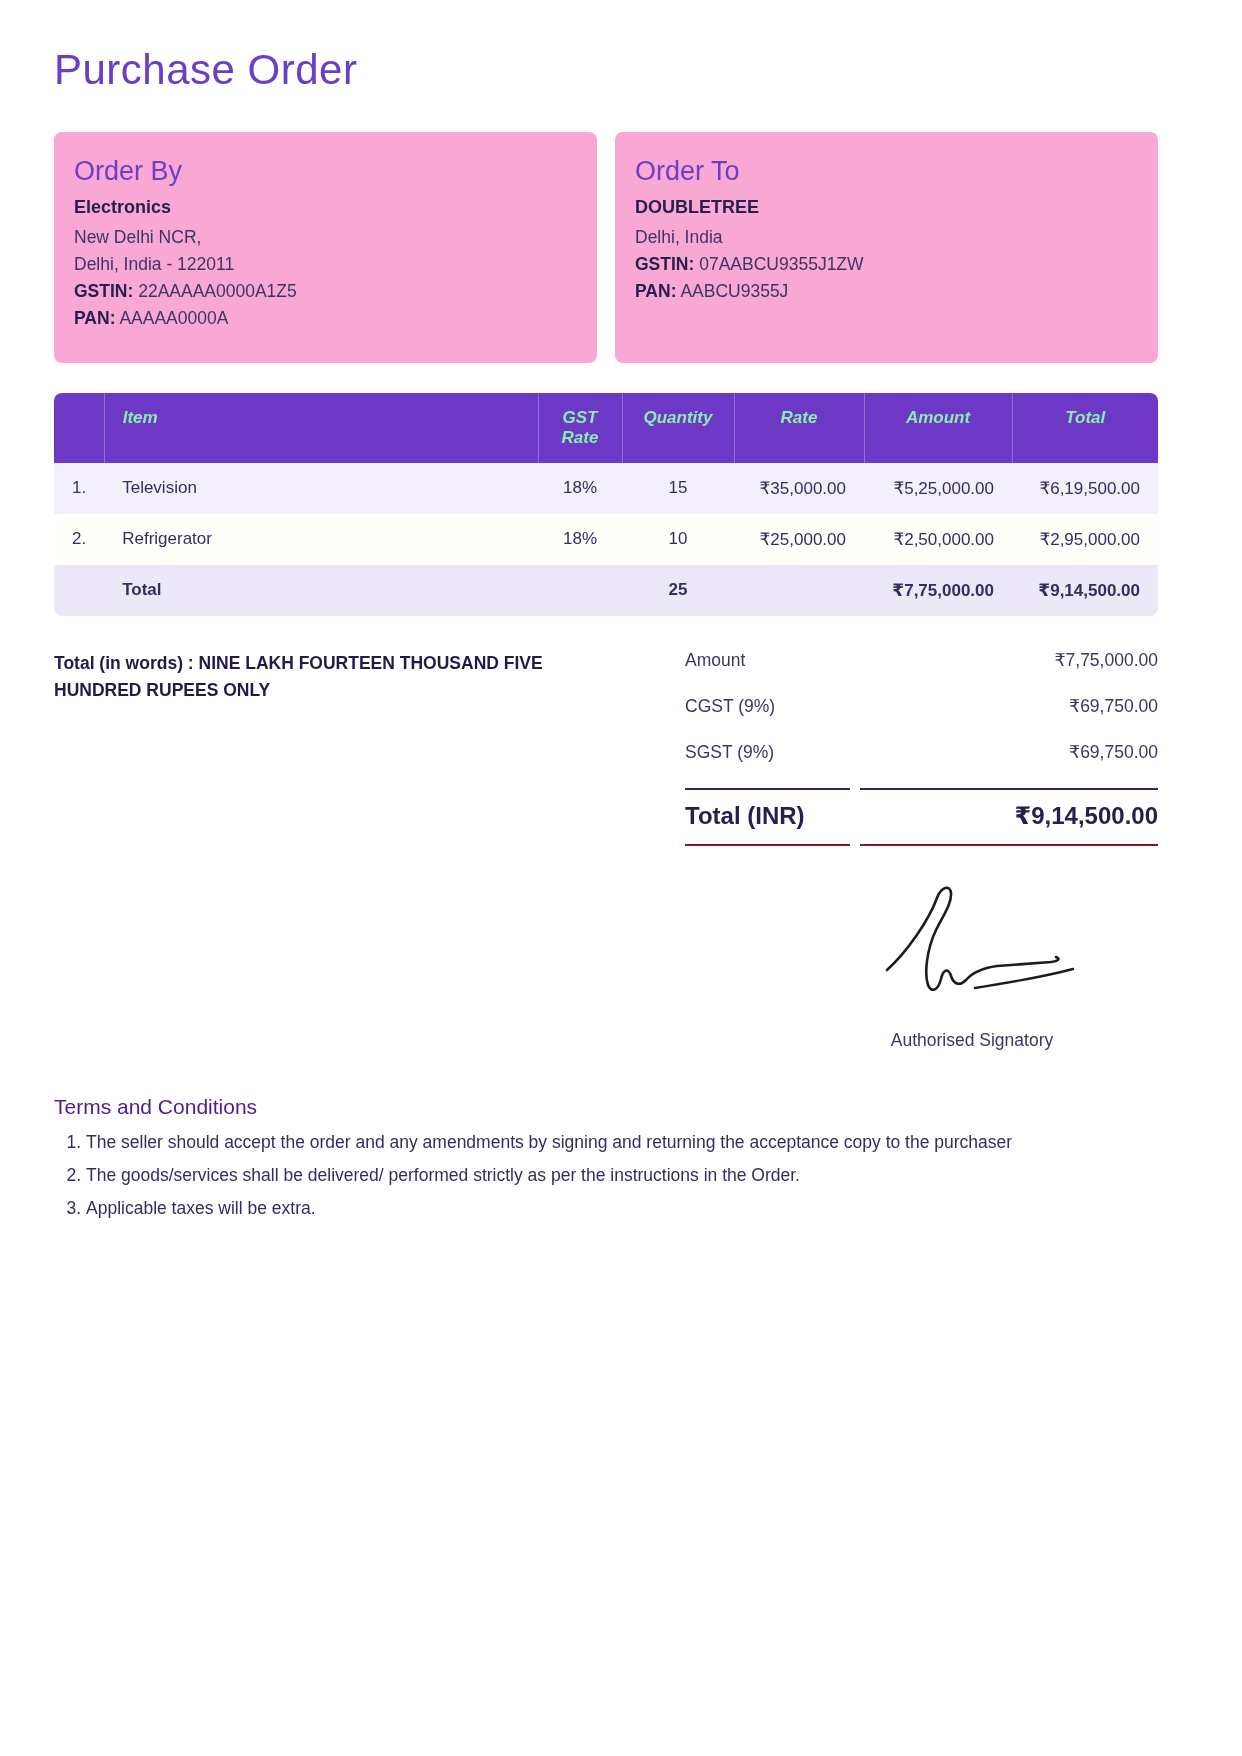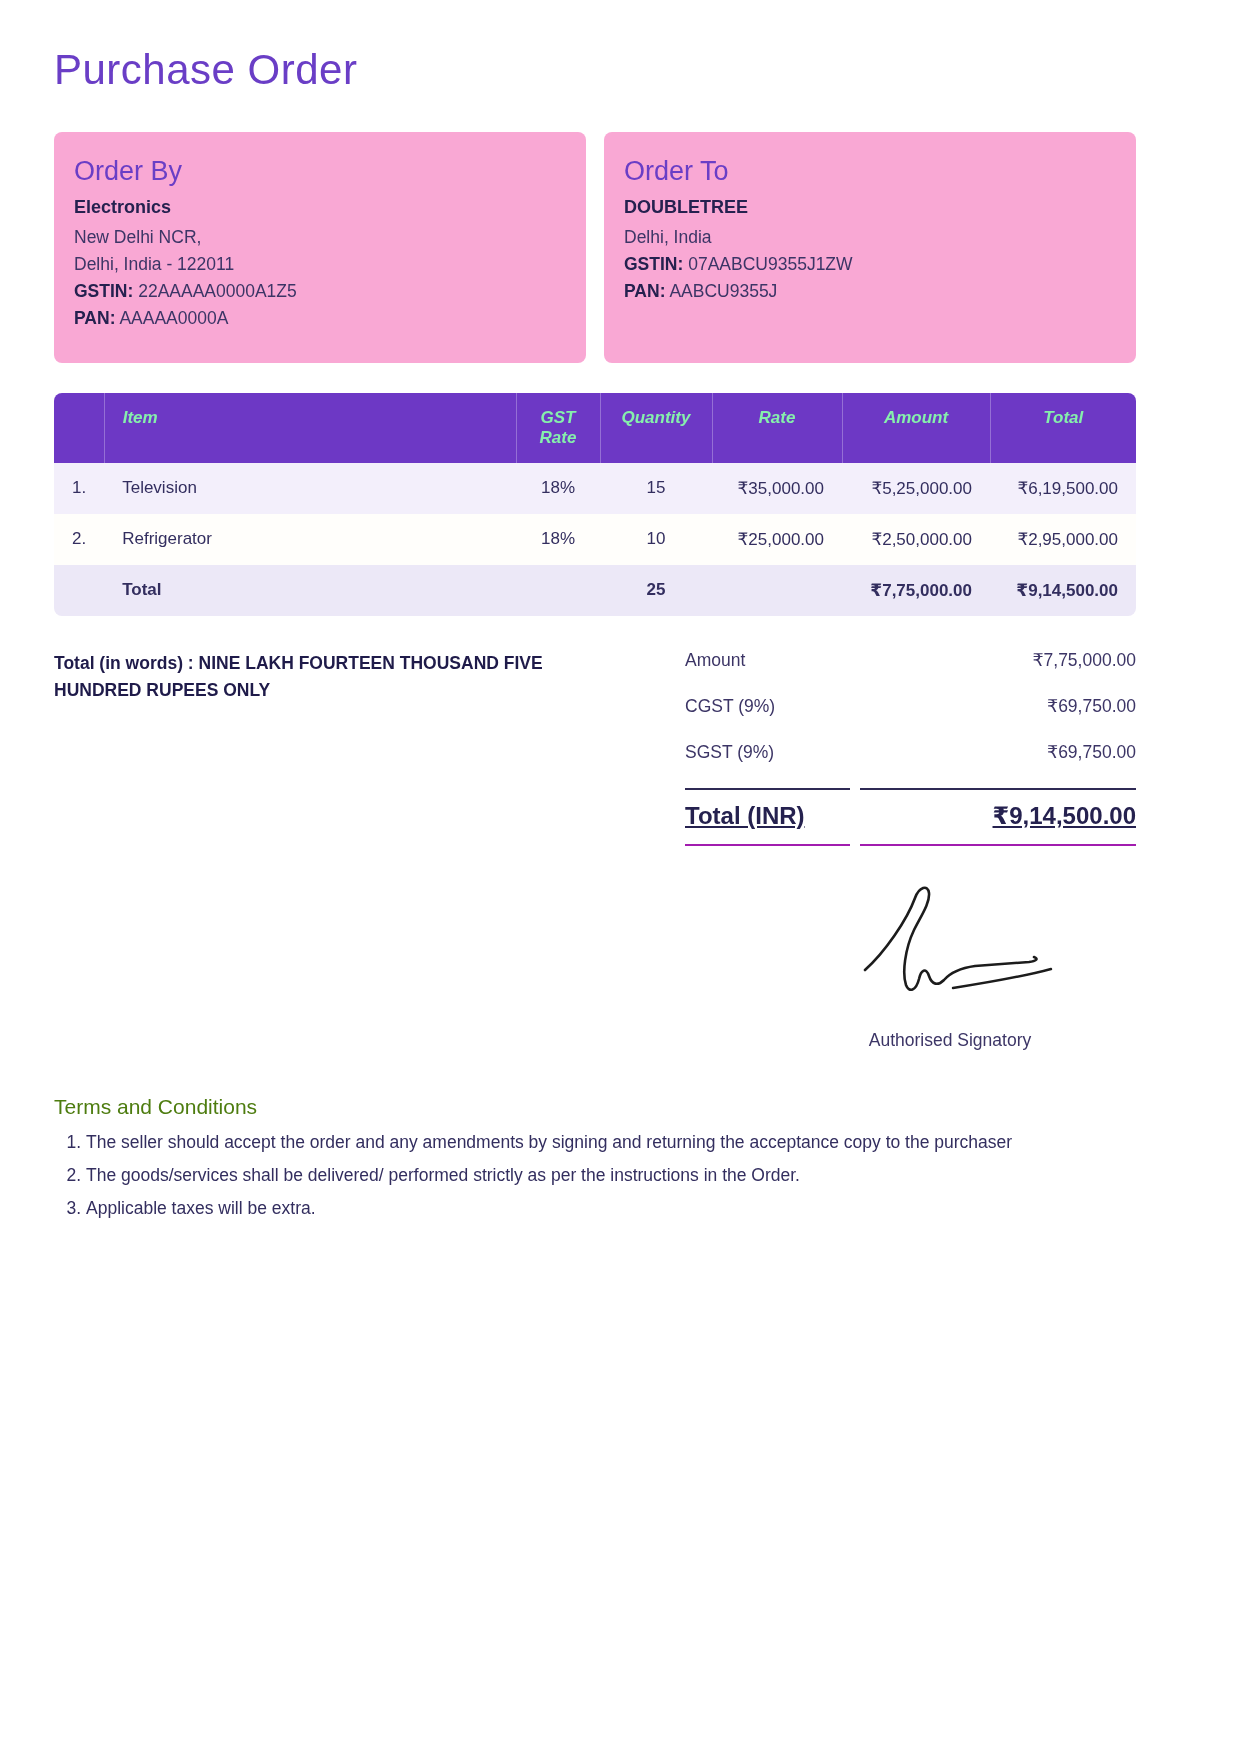--- a/index.html
+++ b/index.html
@@ -2,21 +2,21 @@
 <html><head>
 <meta charset="utf-8">
 <style>
   * { margin:0; padding:0; box-sizing:border-box; }
   html,body { background:#ffffff; }
   body {
     width:1242px; height:1756px;
     font-family:"Liberation Sans","DejaVu Sans",sans-serif;
     color:#332e5f; position:relative; overflow:hidden;
   }
-  .page { padding:46px 106px 0 54px; }
+  .page { padding:46px 84px 0 54px; }
 
   
   .doc-title { font-size:42px; font-weight:500; color:#6a3ec6; letter-spacing:0.5px; }
   .meta { margin-top:26px; }
   .meta-row { display:flex; align-items:baseline; margin-bottom:14px; }
   .meta-label { width:204px; font-size:17px; font-weight:700; color:#8b8b92; }
   .meta-value { font-size:17px; font-weight:700; color:#25214f; }
 
   
   .parties { display:grid; grid-template-columns:1fr 1fr; gap:18px; margin-top:38px; }
@@ -50,33 +50,33 @@
   table.items tbody tr.row-total td:last-child { border-radius:0 0 8px 0; }
   td.num-c { text-align:center; }
   td.num-r { text-align:right; }
 
   
   .totals-zone { display:flex; margin-top:34px;justify-content:center; }
   .in-words { width:588px; font-size:17.5px; font-weight:700; color:#1f1b4a; line-height:1.55; padding-right:30px; }
   .summary { margin-left:43px; flex:1; }
   .summary-row { display:flex; justify-content:space-between; align-items:baseline; margin-bottom:25px; font-size:17.5px; color:#3c3566; }
   .grand-row { display:flex; gap:10px; margin-top:4px; }
-  .grand-cell { border-top:2px solid #2f2a55; border-bottom:2px solid #a21caf; padding:12px 0 14px 0;text-decoration:underline; }
+  .grand-cell { border-top:2px solid #2f2a55; border-bottom:2px solid #7f1d1d; padding:12px 0 14px 0; }
   .grand-label { flex:0 0 165px; font-size:24px; font-weight:700; color:#25214f; }
   .grand-value { flex:1; text-align:right; font-size:24px; font-weight:700; color:#25214f; }
 
   
   .sign-zone { margin-top:28px; display:flex; justify-content:flex-end; }
   .sign-block { width:372px; text-align:center; }
   .sign-img { height:130px; display:flex; justify-content:center; }
   .sign-label { margin-top:26px; font-size:17.5px; color:#3c3566; }
 
   
   .terms { margin-top:44px; }
-  .terms-heading { font-size:21px; color:#4d7c0f; font-weight:400; }
+  .terms-heading { font-size:21px; color:#4c1d95; font-weight:400; }
   .terms ol { margin:10px 0 0 0; padding-left:32px; }
   .terms li { font-size:17.5px; color:#332e5f; line-height:1.55; margin-bottom:6px; max-width:960px; }
 </style>
 </head>
 <body>
 
 <div class="page">
 
   <h1 class="doc-title">Purchase Order</h1>
 

